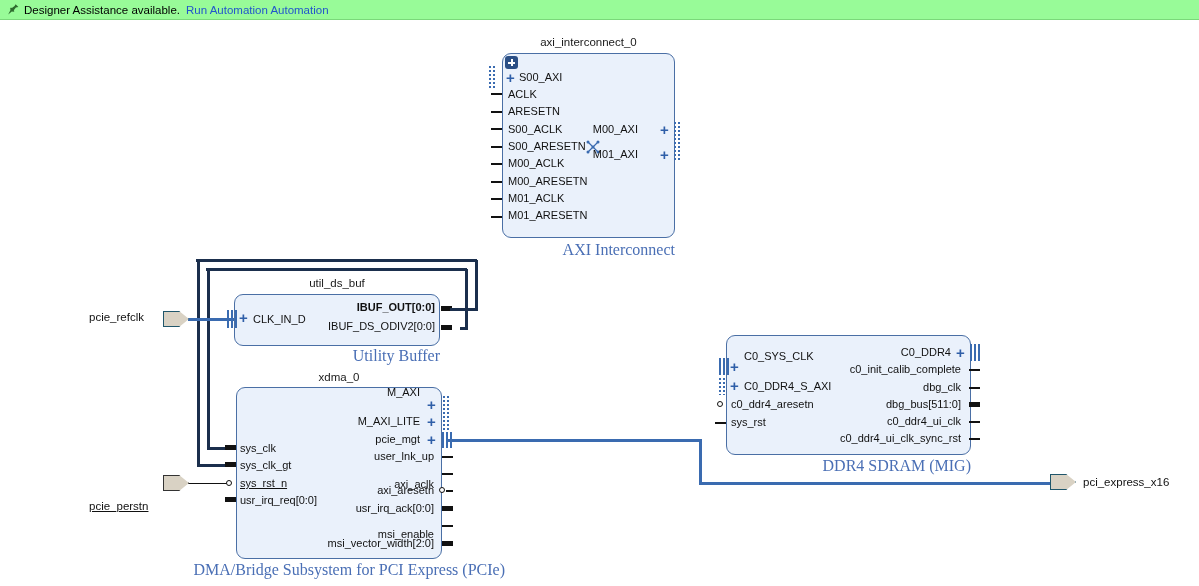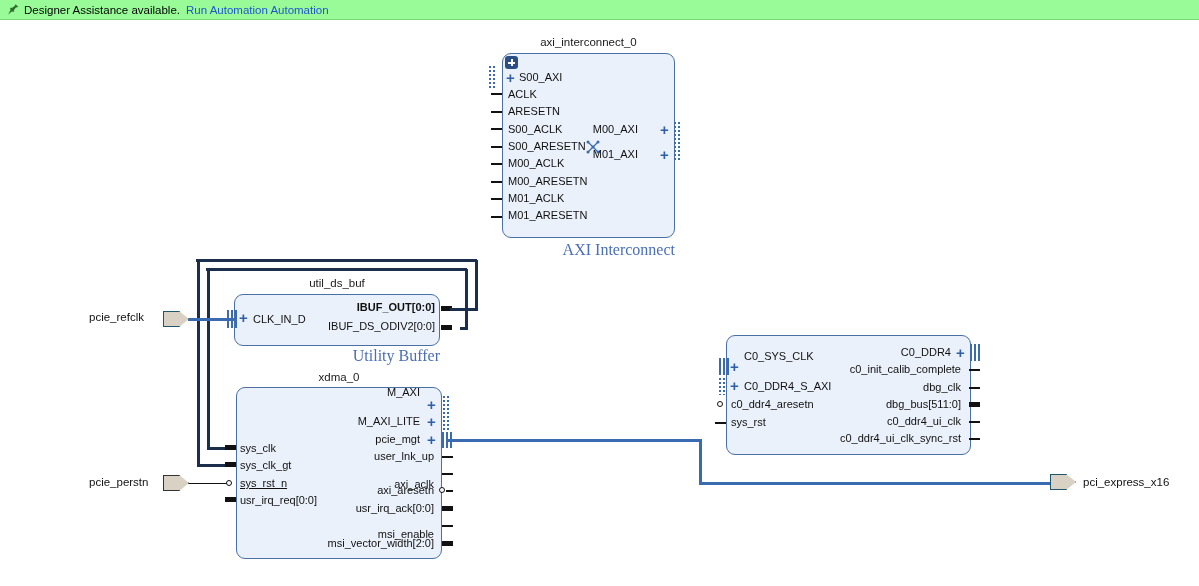--- a/index.html
+++ b/index.html
@@ -310,20 +310,21 @@
 
   <div class="pin right" style="left:300px; top:301px; width:135px;font-weight:bold;">IBUF_OUT[0:0]</div>
   <div class="stub-bus" style="left:441px; top:306px; width:11px;"></div>
   <div class="wire-h wire-dark" style="left:450px; top:308px; width:12px;"></div>
 
   <div class="pin right" style="left:300px; top:320px; width:135px;">IBUF_DS_ODIV2[0:0]</div>
   <div class="stub-bus" style="left:441px; top:325px; width:11px;"></div>
 
   <div class="blk-title" style="left:236px; top:371px; width:206px;">xdma_0</div>
   <div class="blk" id="blk-xdma" style="left:236px; top:387px; width:206px; height:172px;"></div>
+  <div class="blk-subtitle" style="left:175px; top:561px; width:330px;">DMA/Bridge Subsystem for PCI Express (PCIe)</div>
 
   <div class="stub-bus" style="left:225px; top:445px; width:11px;"></div>
   <div class="pin left" style="left:240px; top:442px;">sys_clk</div>
 
   <div class="stub-bus" style="left:225px; top:462px; width:11px;"></div>
   <div class="pin left" style="left:240px; top:459px;">sys_clk_gt</div>
 
   <div class="stub-inv-circle" style="left:226px; top:480px;"></div>
   <div class="pin left" style="left:240px; top:477px;text-decoration:underline;">sys_rst_n</div>
 
@@ -360,20 +361,21 @@
   <div class="pin right" style="left:290px; top:502px; width:144px;">usr_irq_ack[0:0]</div>
   <div class="stub-bus" style="left:442px; top:506px; width:11px;"></div>
 
   <div class="pin right" style="left:290px; top:528px; width:144px;">msi_enable</div>
   <div class="stub-thin" style="left:442px; top:525px; width:11px;"></div>
 
   <div class="pin right" style="left:280px; top:537px; width:154px;">msi_vector_width[2:0]</div>
   <div class="stub-bus" style="left:442px; top:541px; width:11px;"></div>
 
   <div class="blk" id="blk-ddr4" style="left:726px; top:335px; width:245px; height:120px;"></div>
+  <div class="blk-subtitle" style="left:726px; top:457px; width:245px;">DDR4 SDRAM (MIG)</div>
 
   <div class="conn-solid" style="left:719px; top:358px; height:17px;">
     <i style="height:17px;"></i>
       <i style="height:17px;"></i>
       <i style="height:17px;"></i>
   </div>
   <div class="plus" style="left:730px; top:361px;">+</div>
   <div class="pin left" style="left:744px; top:350px;">C0_SYS_CLK</div>
 
   <div class="conn-dotted" style="left:719px; top:378px; height:17px;">
@@ -408,19 +410,19 @@
 
   <div class="pin right" style="left:790px; top:415px; width:171px;">c0_ddr4_ui_clk</div>
   <div class="stub-thin" style="left:969px; top:421px; width:11px;"></div>
 
   <div class="pin right" style="left:780px; top:432px; width:181px;">c0_ddr4_ui_clk_sync_rst</div>
   <div class="stub-thin" style="left:969px; top:438px; width:11px;"></div>
 
   <div class="port-label" style="left:89px; top:311px;">pcie_refclk</div>
   <div class="port out-dir" style="left:163px; top:311px;"></div>
 
-  <div class="port-label" style="left:89px; top:476px;">pcie_perstn</div>
+  <div class="port-label" style="left:89px; top:500px;text-decoration:underline;">pcie_perstn</div>
   <div class="port out-dir plain" style="left:163px; top:475px;"></div>
 
   <div class="port out-dir" style="left:1050px; top:474px;"></div>
   <div class="port-label" style="left:1083px; top:476px;">pci_express_x16</div>
 
 </div>
 
 </body></html>

